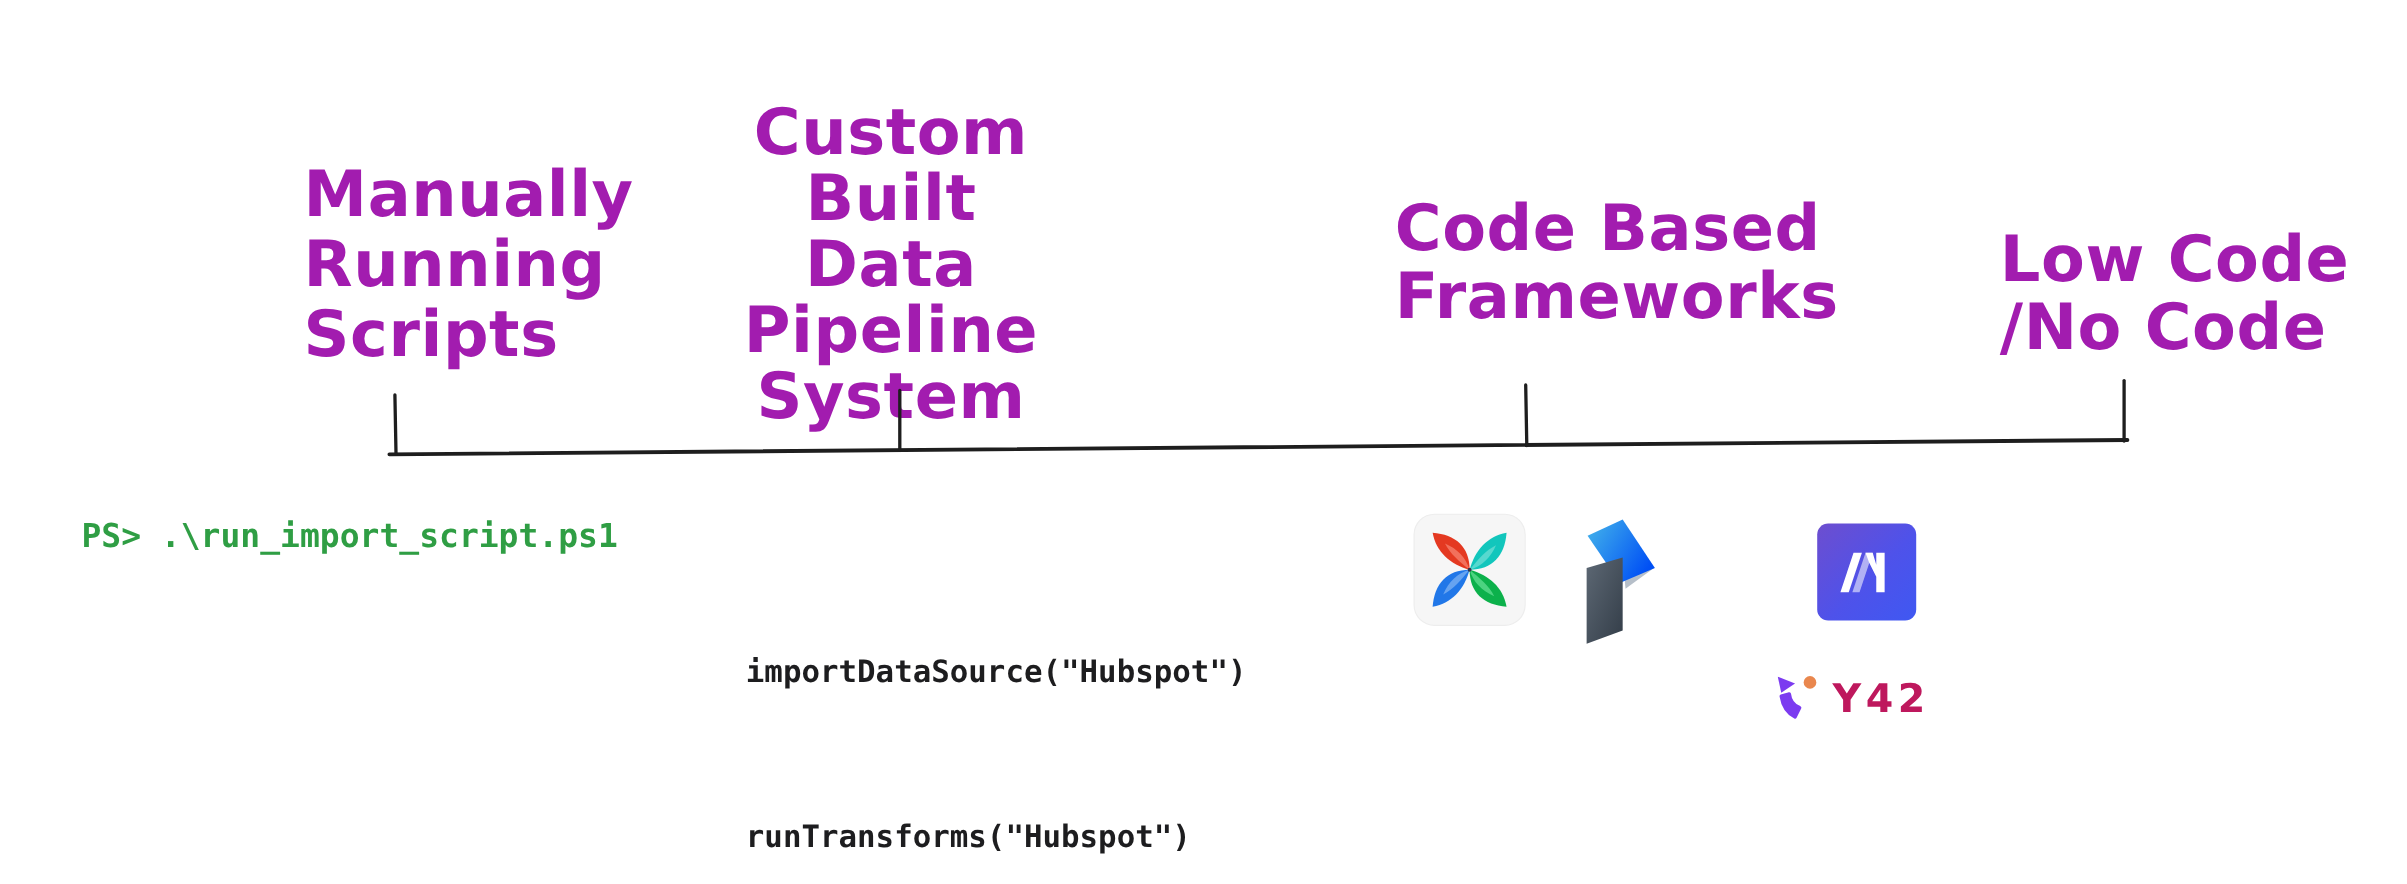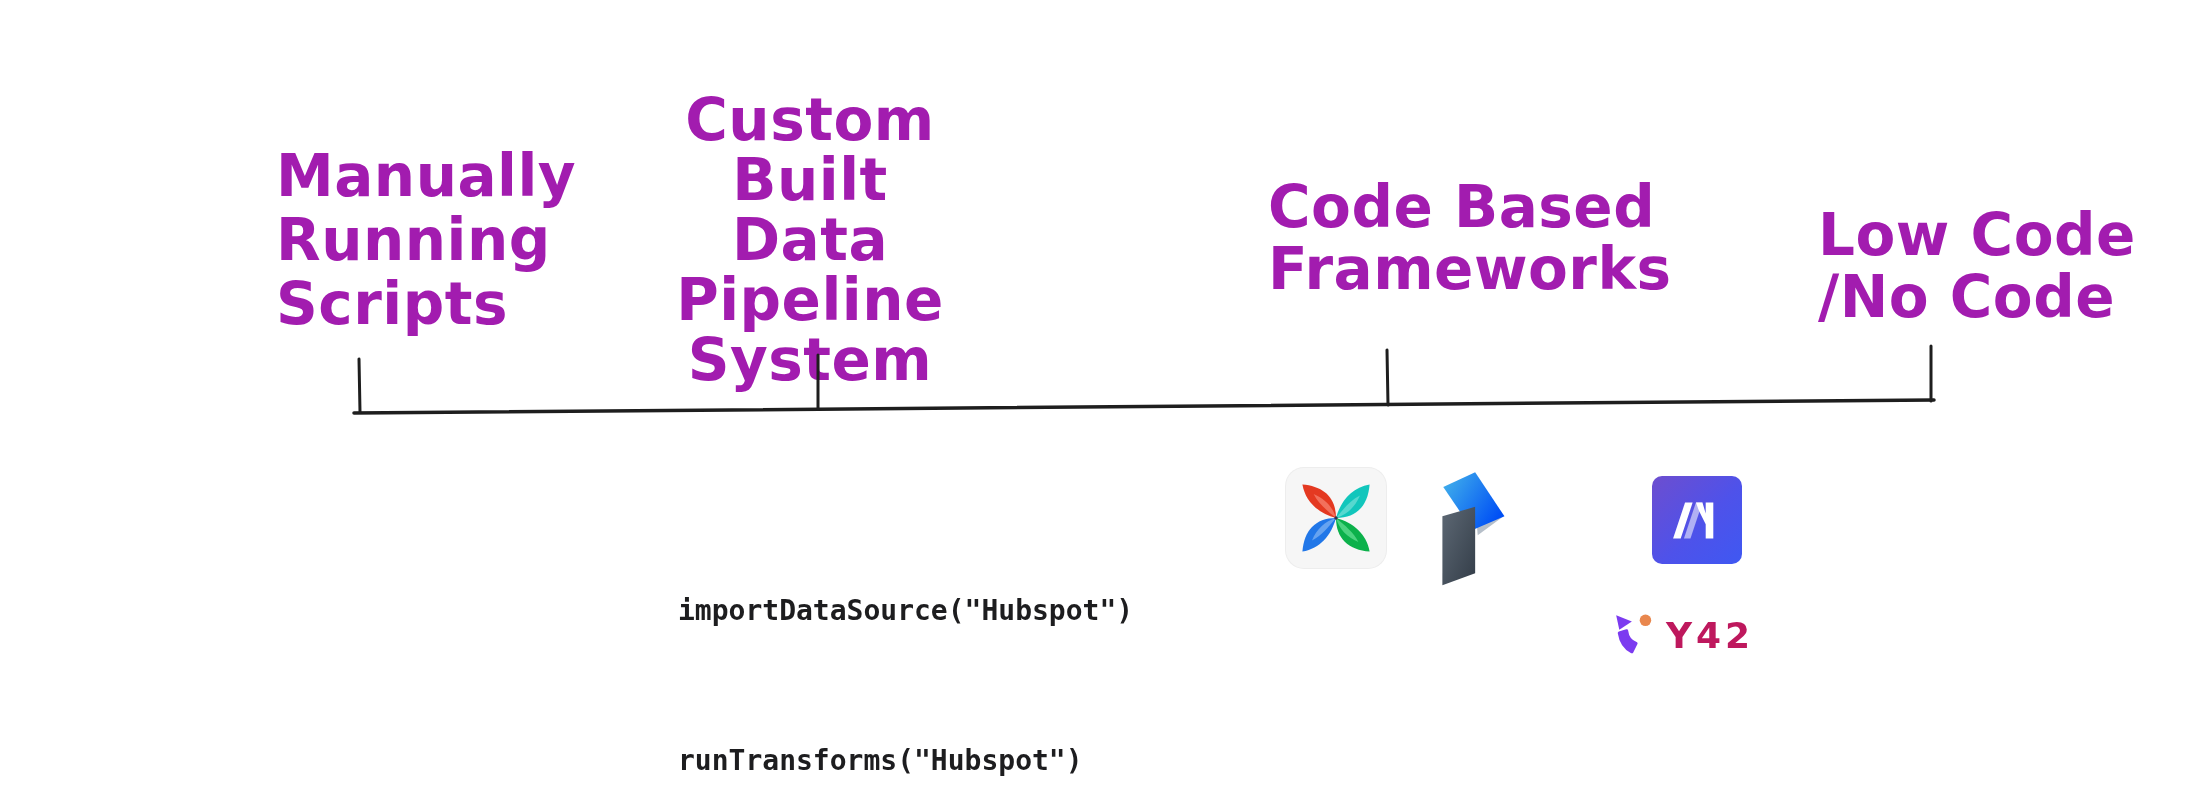--- a/index.html
+++ b/index.html
@@ -59,20 +59,21 @@
 /No Code</div>
 
   <svg class="axis" width="1620" height="95" viewBox="0 0 1620 95">
     <path d="M14,83 Q800,75 1594,70" stroke="#1e1e1e" stroke-width="3.5" fill="none" stroke-linecap="round"></path>
     <line x1="20" y1="82" x2="19" y2="29" stroke="#1e1e1e" stroke-width="3" stroke-linecap="round"></line>
     <line x1="478" y1="79" x2="478" y2="25" stroke="#1e1e1e" stroke-width="3" stroke-linecap="round"></line>
     <line x1="1048" y1="75" x2="1047" y2="20" stroke="#1e1e1e" stroke-width="3" stroke-linecap="round"></line>
     <line x1="1591" y1="71" x2="1591" y2="16" stroke="#1e1e1e" stroke-width="3" stroke-linecap="round"></line>
   </svg>
 
+  <div class="shell">PS&gt; .\run_import_script.ps1</div>
 
   <div class="code">
     <div>importDataSource("Hubspot")</div>
     <div>runTransforms("Hubspot")</div>
     
     
   </div>
 
   <div class="tile airflow-tile">
     <svg width="80" height="80" viewBox="0 0 100 100">

